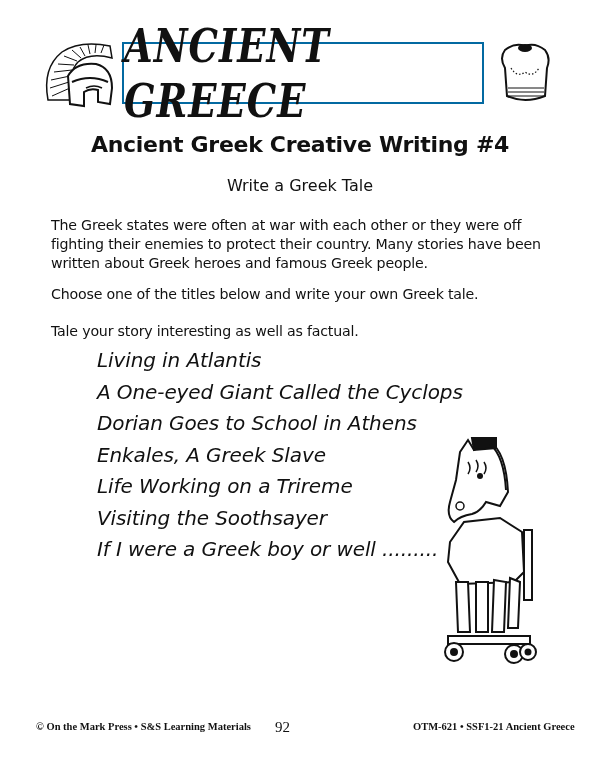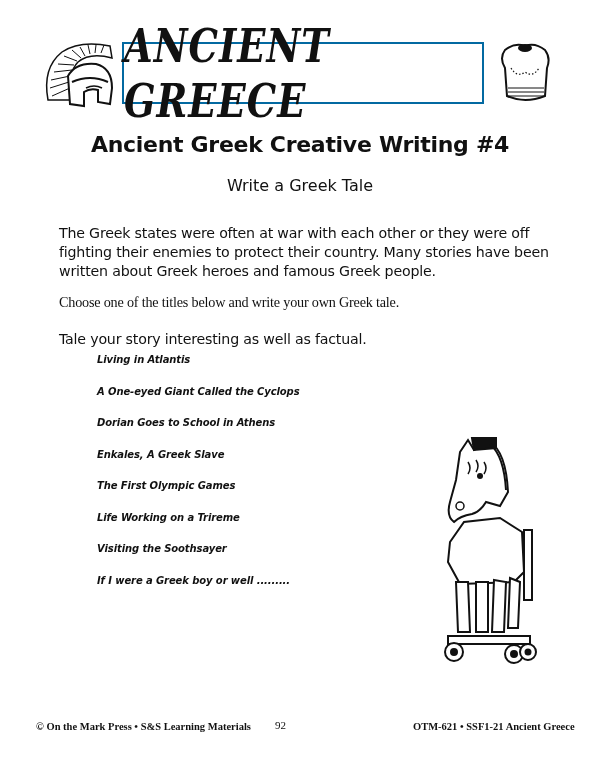--- a/index.html
+++ b/index.html
@@ -4,30 +4,30 @@
   <style>
     html, body { margin: 0; padding: 0; background: #ffffff; }
     body { width: 600px; height: 776px; position: relative; overflow: hidden; font-family: "DejaVu Sans", sans-serif; color: #111; }
     .banner { position: absolute; left: 40px; top: 38px; width: 525px; height: 70px; }
     .banner-box { position: absolute; left: 82px; top: 4px; width: 362px; height: 62px; border: 2px solid #0369a1; box-sizing: border-box; display: flex; align-items: center; justify-content: center; }
     .banner-title { font-family: "DejaVu Serif", serif; font-weight: bold; font-style: italic; font-size: 37px; letter-spacing: 1px; transform: scaleY(1.25); color: #111; }
     .helmet { position: absolute; left: 0; top: 0; width: 78px; height: 70px; }
     .armor { position: absolute; left: 455px; top: 0; width: 60px; height: 70px; }
     .main-title { position: absolute; top: 132px; left: 0; width: 600px; text-align: center; font-weight: bold; font-size: 22px; letter-spacing: -0.3px; }
     .sub-title { position: absolute; top: 176px; left: 0; width: 600px; text-align: center; font-weight: normal; font-size: 16px; }
-    .para { position: absolute; left: 43px; width: 520px; font-size: 14.2px; line-height: 19px; letter-spacing: -0.2px; margin: 16px; }
+    .para { position: absolute; left: 43px; width: 520px; font-size: 14.2px; line-height: 19px; letter-spacing: -0.2px; margin: 8px; }
     .p1 { top: 208px; }
-    .p2 { top: 277px; font-family: Liberation Serif, serif; }
+    .p2 { top: 277px; }
     .p3 { top: 314px; }
     .title-list { position: absolute; left: 97px; top: 349px; margin: 0; padding: 0; list-style: none; }
-    .title-list li { font-weight: bold; font-style: italic; font-size: 10px; height: 31.5px; line-height: 22px; letter-spacing: -0.1px; }
+    .title-list li { font-weight: normal; font-style: italic; font-size: 20px; height: 31.5px; line-height: 22px; letter-spacing: -0.1px; }
     .horse { position: absolute; left: 430px; top: 432px; width: 110px; height: 240px; }
     .footer { position: absolute; top: 721px; left: 0; width: 600px; font-family: "Liberation Serif", serif; font-size: 10.5px; font-weight: bold; }
     .footer-left { position: absolute; left: 36px; }
-    .footer-page { position: absolute; left: 275px; font-weight: normal; font-size: 11px; top: -2px; }
+    .footer-page { position: absolute; left: 275px; font-weight: normal; font-size: 15px; top: -2px; }
     .footer-right { position: absolute; left: 413px; }
   </style>
 </head>
 <body>
 
 <div class="banner">
   <svg class="helmet" viewBox="0 0 78 70">
     <path d="M8 62 Q2 30 22 14 Q40 2 70 8 L72 20 Q50 14 38 24 Q28 34 30 62 Z" fill="#fff" stroke="#111" stroke-width="1.5"></path>
     <g stroke="#111" stroke-width="1">
       <line x1="12" y1="58" x2="30" y2="50"></line>
@@ -64,21 +64,20 @@
 
 <p class="para p1">The Greek states were often at war with each other or they were off fighting their enemies to protect their country.  Many stories have been written about Greek heroes and famous Greek people.</p>
 <p class="para p2">Choose one of the titles below and write your own Greek tale.</p>
 <p class="para p3">Tale your story interesting as well as factual.</p>
 
 <ul class="title-list">
   <li>Living in Atlantis</li>
   <li>A One-eyed Giant Called the Cyclops</li>
   <li>Dorian Goes to School in Athens</li>
   <li>Enkales, A Greek Slave</li>
-  <li>The First Olympic Games</li>
   <li>Life Working on a Trireme</li>
   <li>Visiting the Soothsayer</li>
   <li>If I were a Greek boy or well .........</li>
 </ul>
 
 <svg class="horse" viewBox="0 0 110 240">
   <g fill="#fff" stroke="#111" stroke-width="2">
     <path d="M30 20 L38 8 L44 18 L60 10 Q76 20 78 60 L70 74 L56 70 Q50 80 42 82 Q30 84 24 90 Q16 84 20 70 L26 48 Z"></path>
     <path d="M42 6 L66 6 L66 16 L44 18 Z" fill="#111"></path>
     <path d="M60 12 Q74 24 76 58" fill="none"></path>

